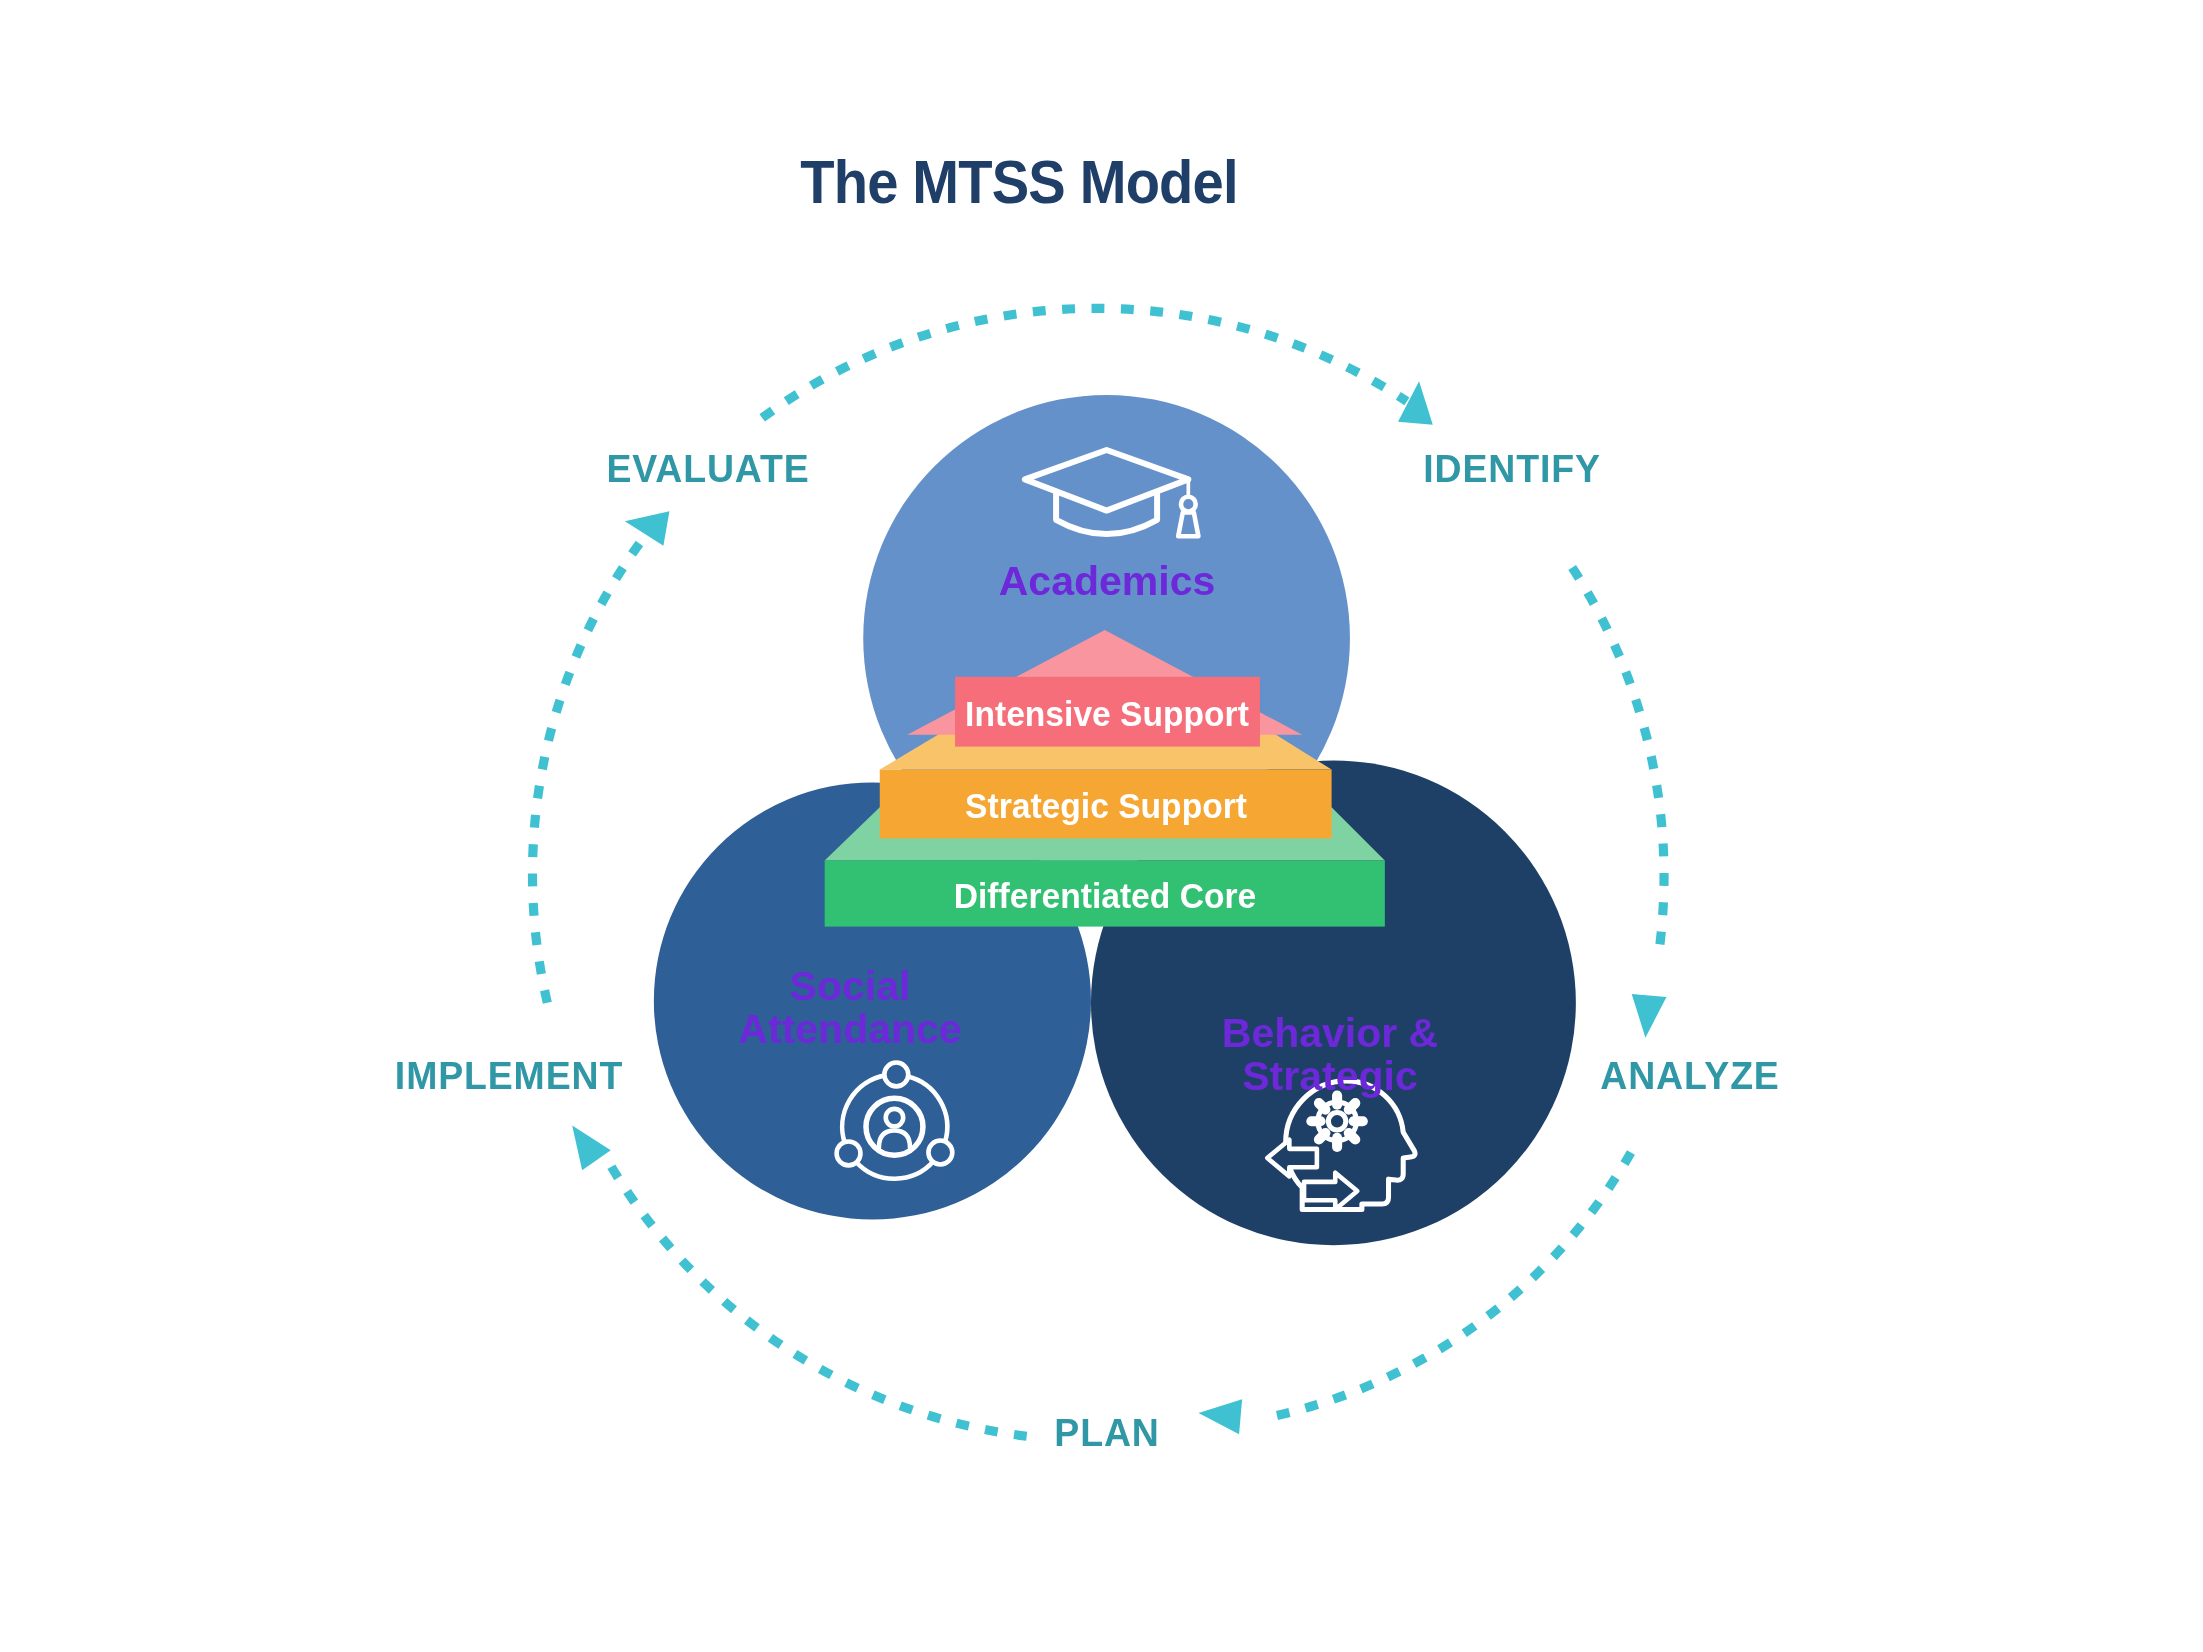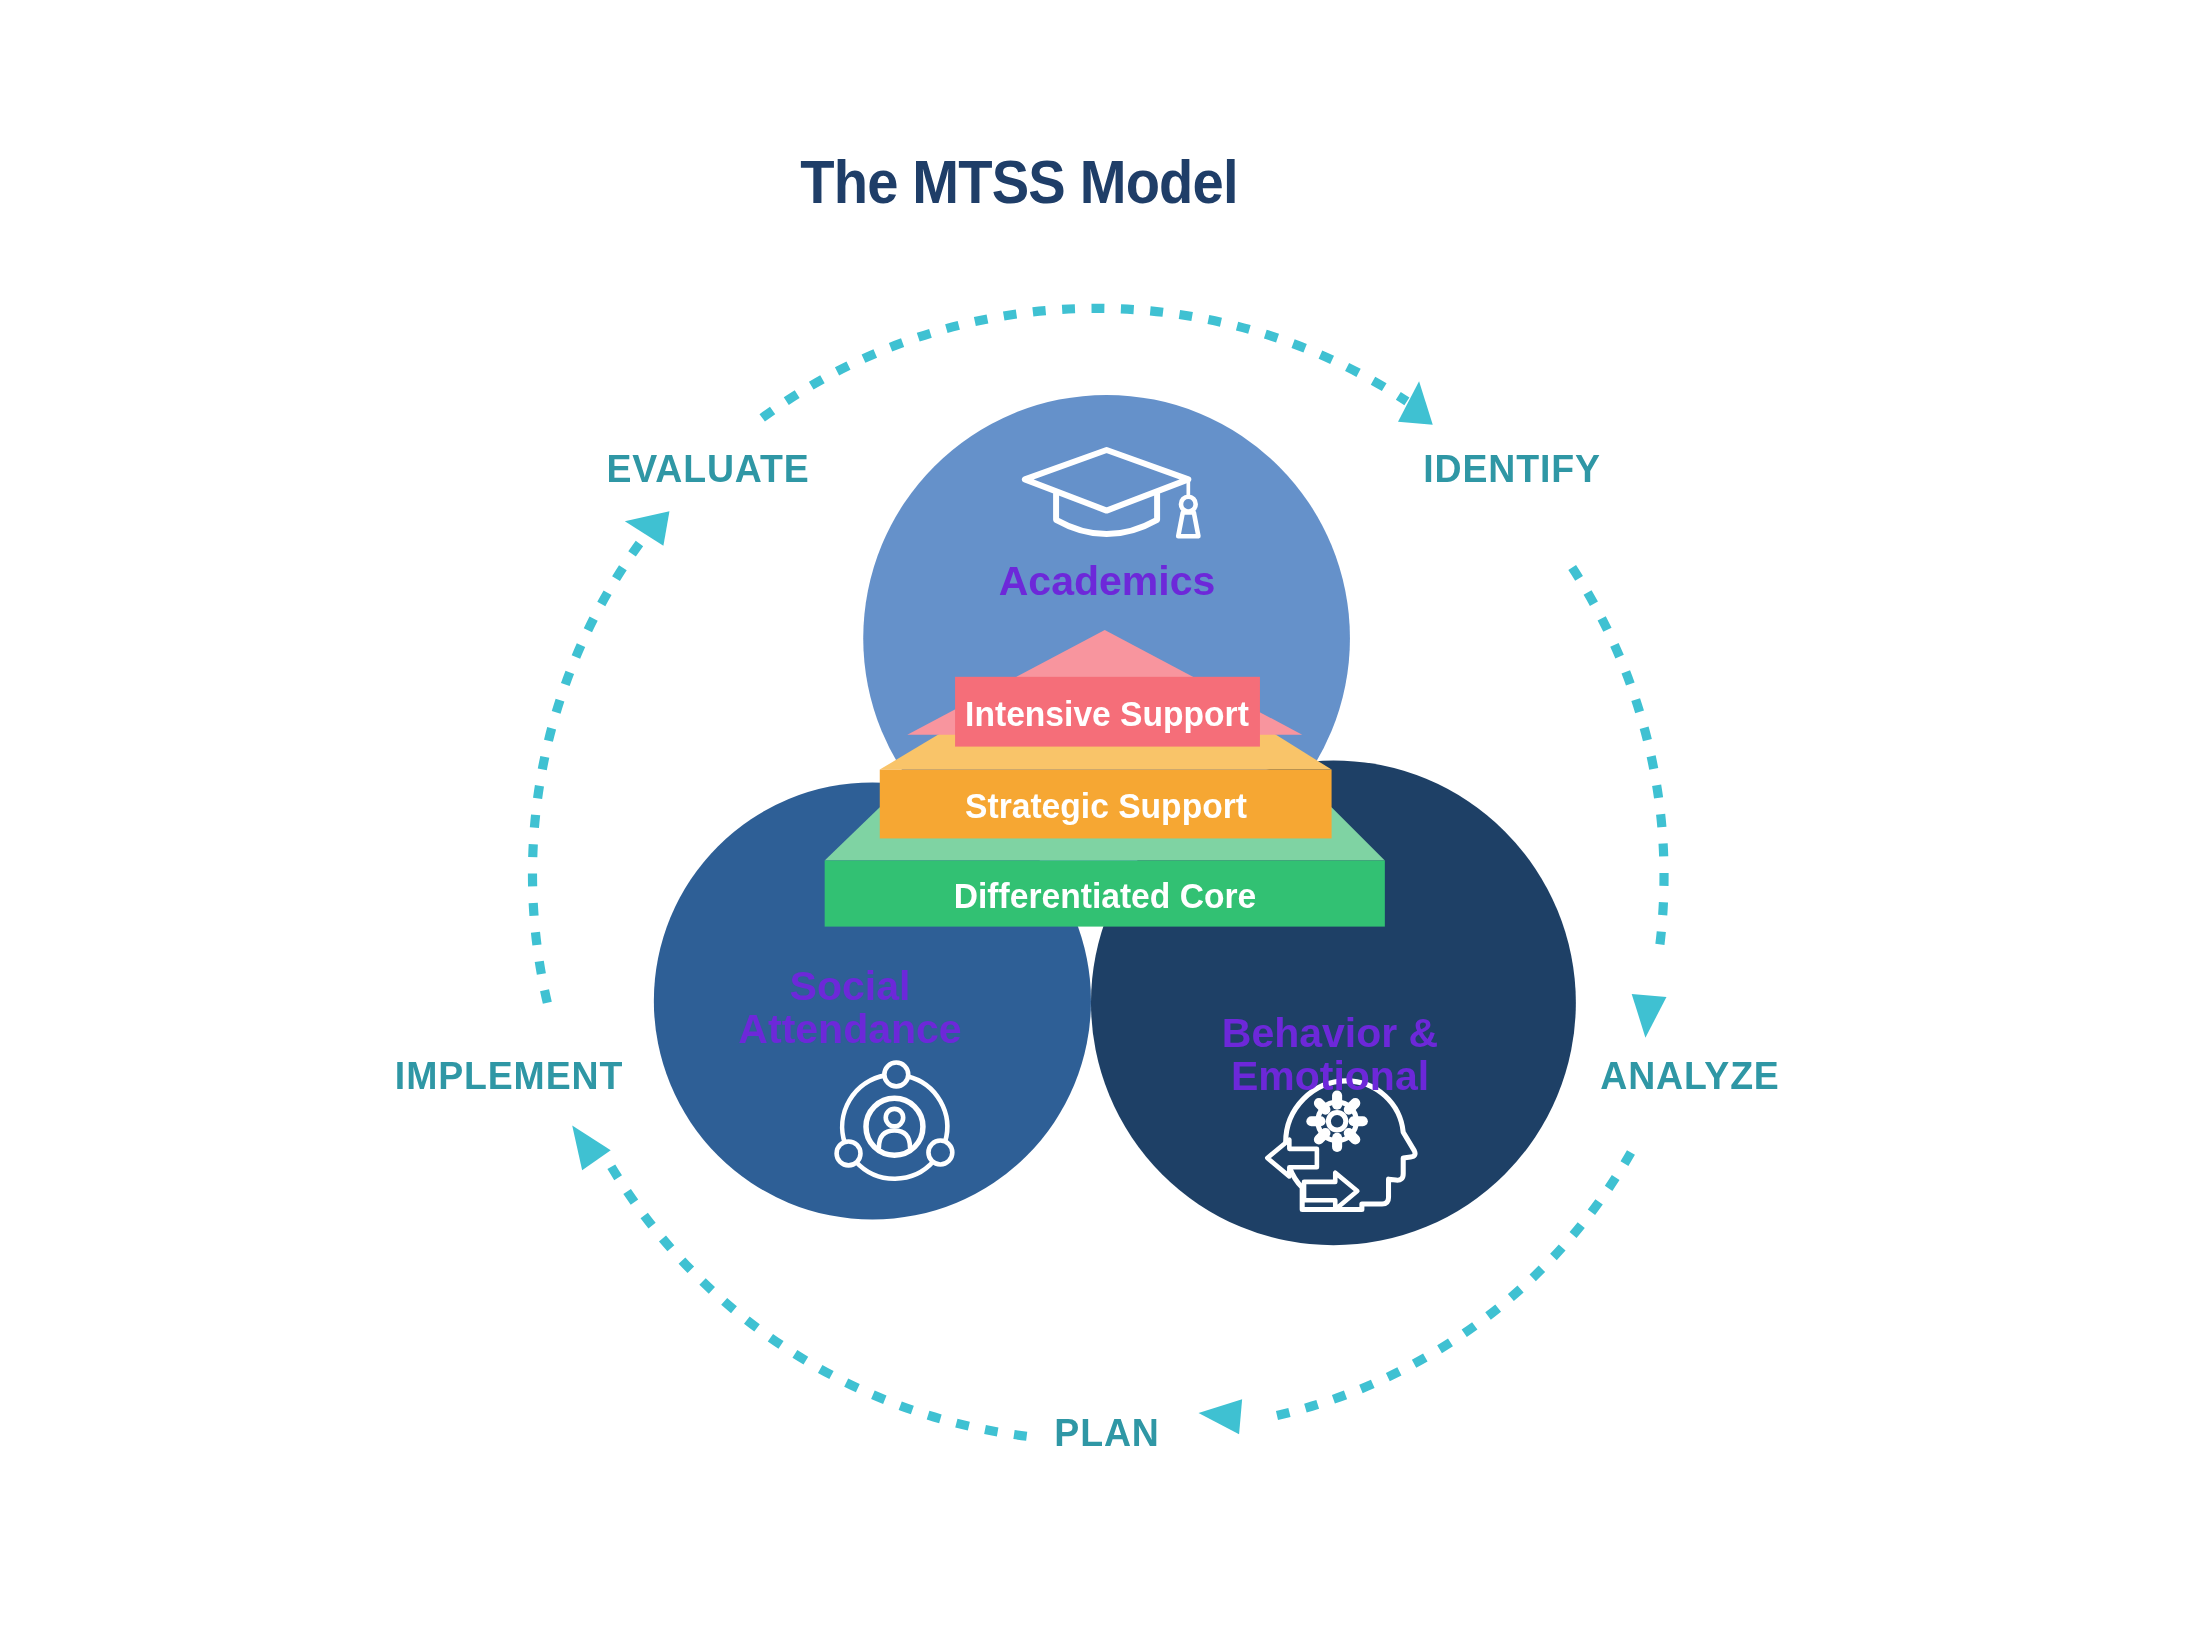--- a/index.html
+++ b/index.html
@@ -113,21 +113,21 @@
 
   <div class="txt circle-label" style="left:1107px;top:560px;">Academics</div>
 
   <div class="txt circle-label" style="left:850px;top:965px;">
     <div>Social</div>
     <div>Attendance</div>
   </div>
 
   <div class="txt circle-label" style="left:1330px;top:968px;margin-top:44px;">
     <div>Behavior &amp;</div>
-    <div>Emotional</div>
+    <div>Strategic</div>
   </div>
 
   <div class="txt tier-label" style="left:1107px;top:694px;">Intensive Support</div>
   <div class="txt tier-label" style="left:1106px;top:786px;">Strategic Support</div>
   <div class="txt tier-label" style="left:1105px;top:876px;">Differentiated Core</div>
 
 </div>
 
 
 </body></html>

